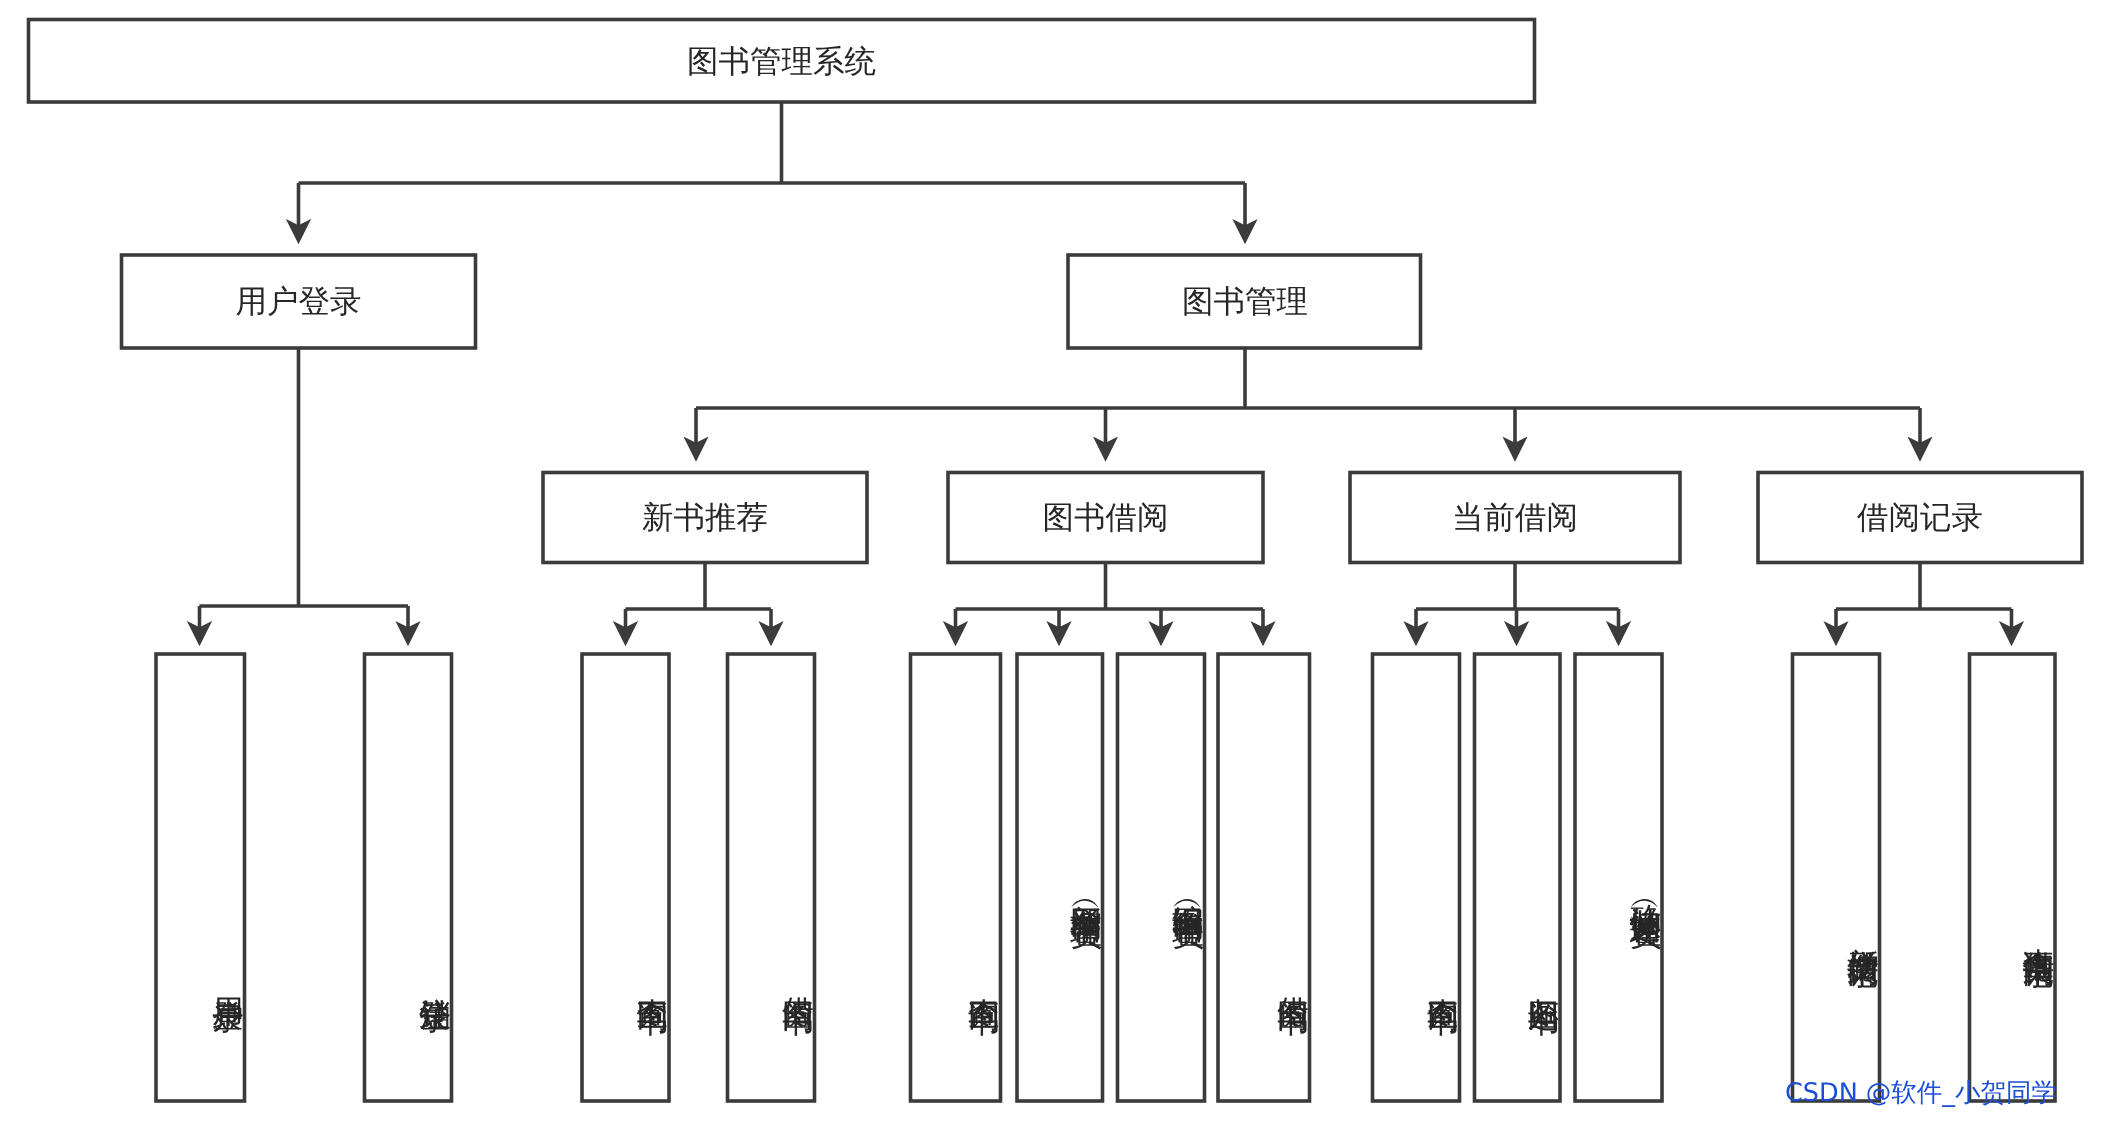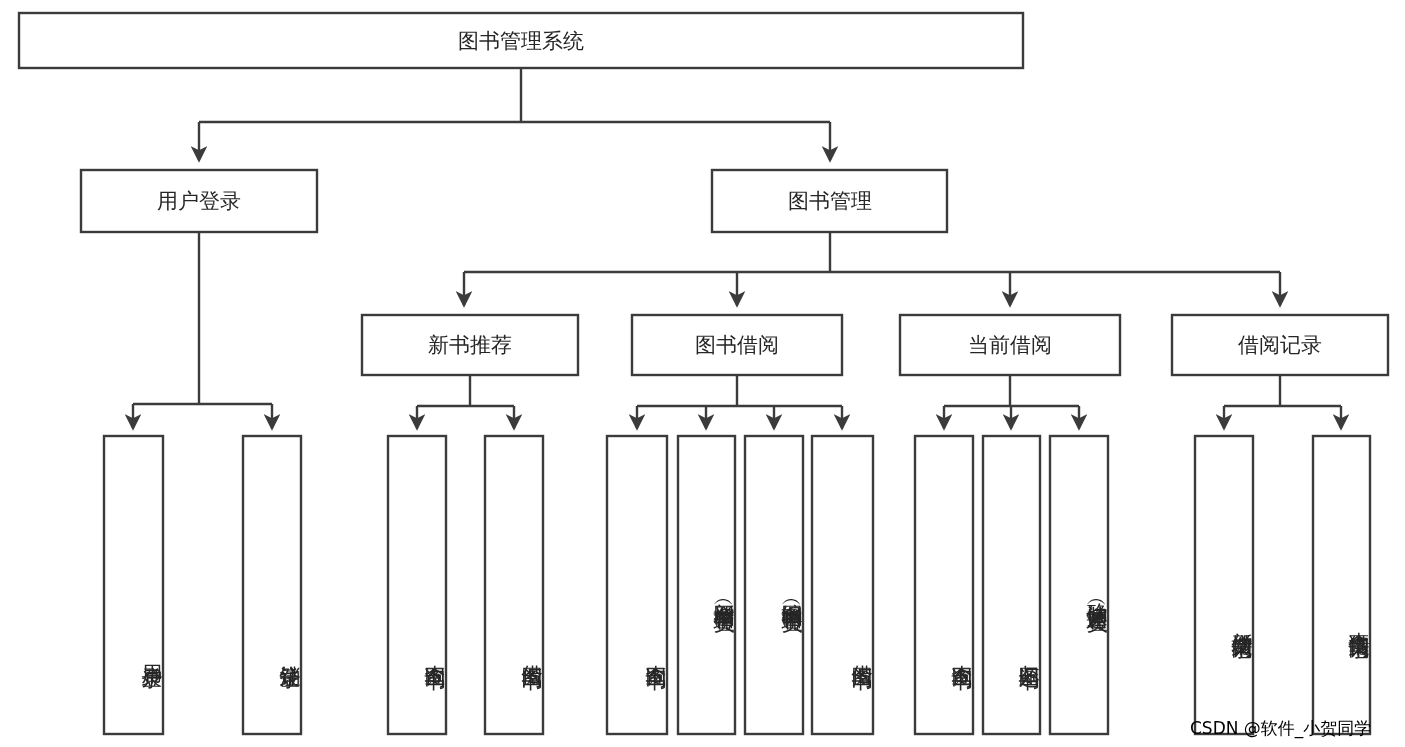--- a/index.html
+++ b/index.html
@@ -59,21 +59,21 @@
     display: flex;
     align-items: flex-start;
     justify-content: center;
     white-space: nowrap;
     pointer-events: none;
   }
   .watermark {
     position: absolute;
     font-family: "DejaVu Sans", "Liberation Sans", sans-serif;
     font-size: 17px;
-    color: #000000;
+    color: #1d4ed8;
     white-space: nowrap;
   }
 </style>
 </head>
 <body>
 
 <div id="diagram-root">
 
   <svg class="diagram" viewBox="0 0 1405 747">
     <defs>

